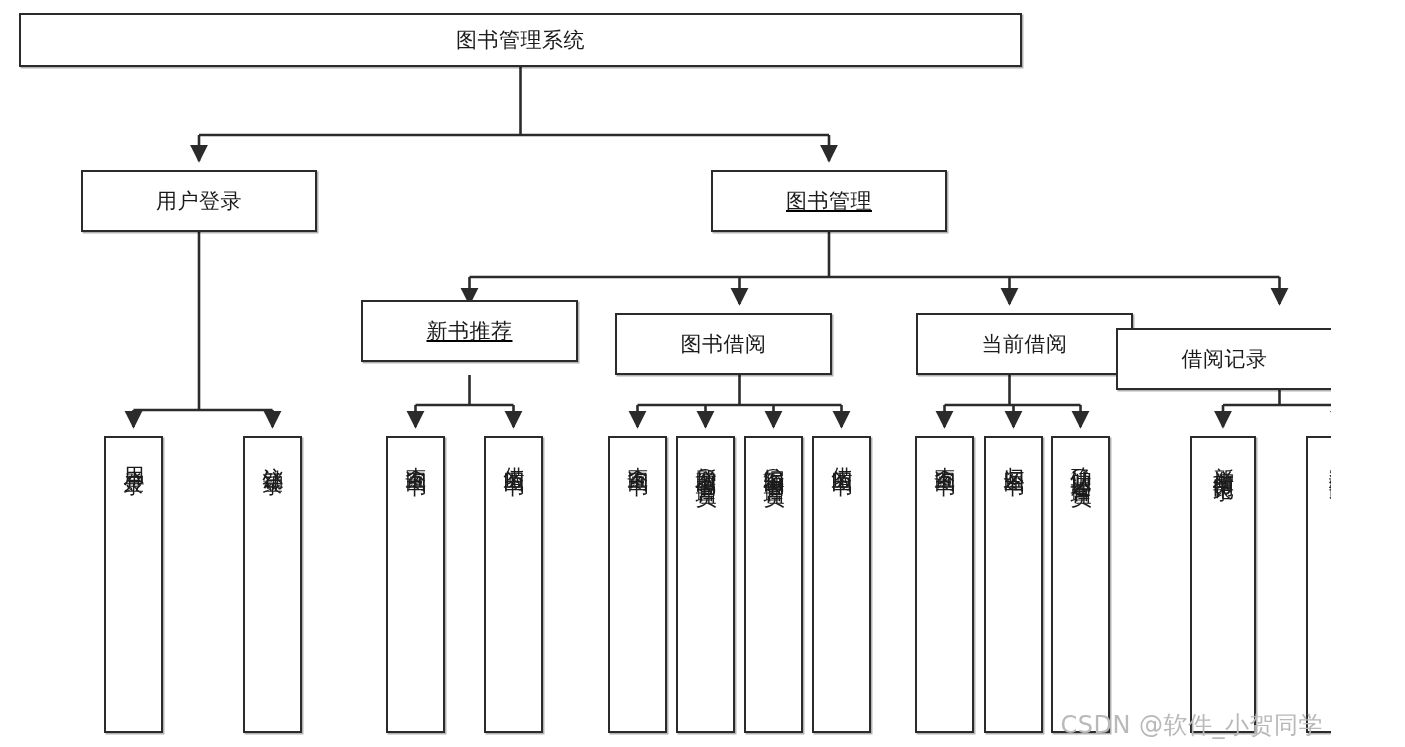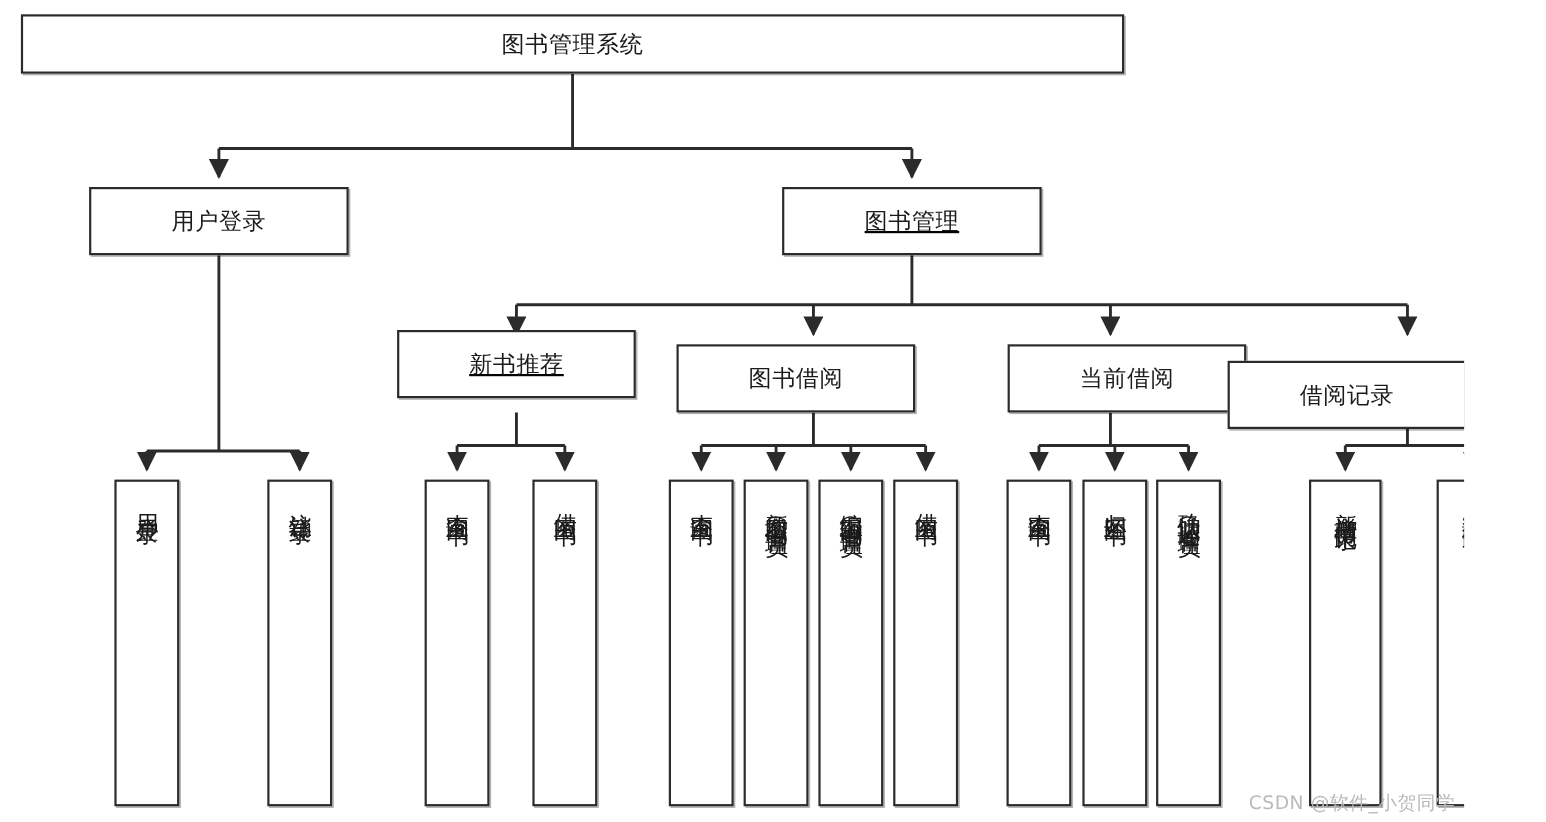--- a/index.html
+++ b/index.html
@@ -54,21 +54,21 @@
     text-orientation: upright;
     white-space: nowrap;
     letter-spacing: 3px;
     line-height: 1;
   }
   #watermark {
     position: absolute;
     right: 8px;
     bottom: 6px;
     color: #b9b9b9;
-    font-size: 17px;
+    font-size: 24px;
     letter-spacing: 0.5px;
     white-space: nowrap;
     user-select: none;
   }
 </style>
 </head>
 <body>
 
 <div id="canvas">
 

